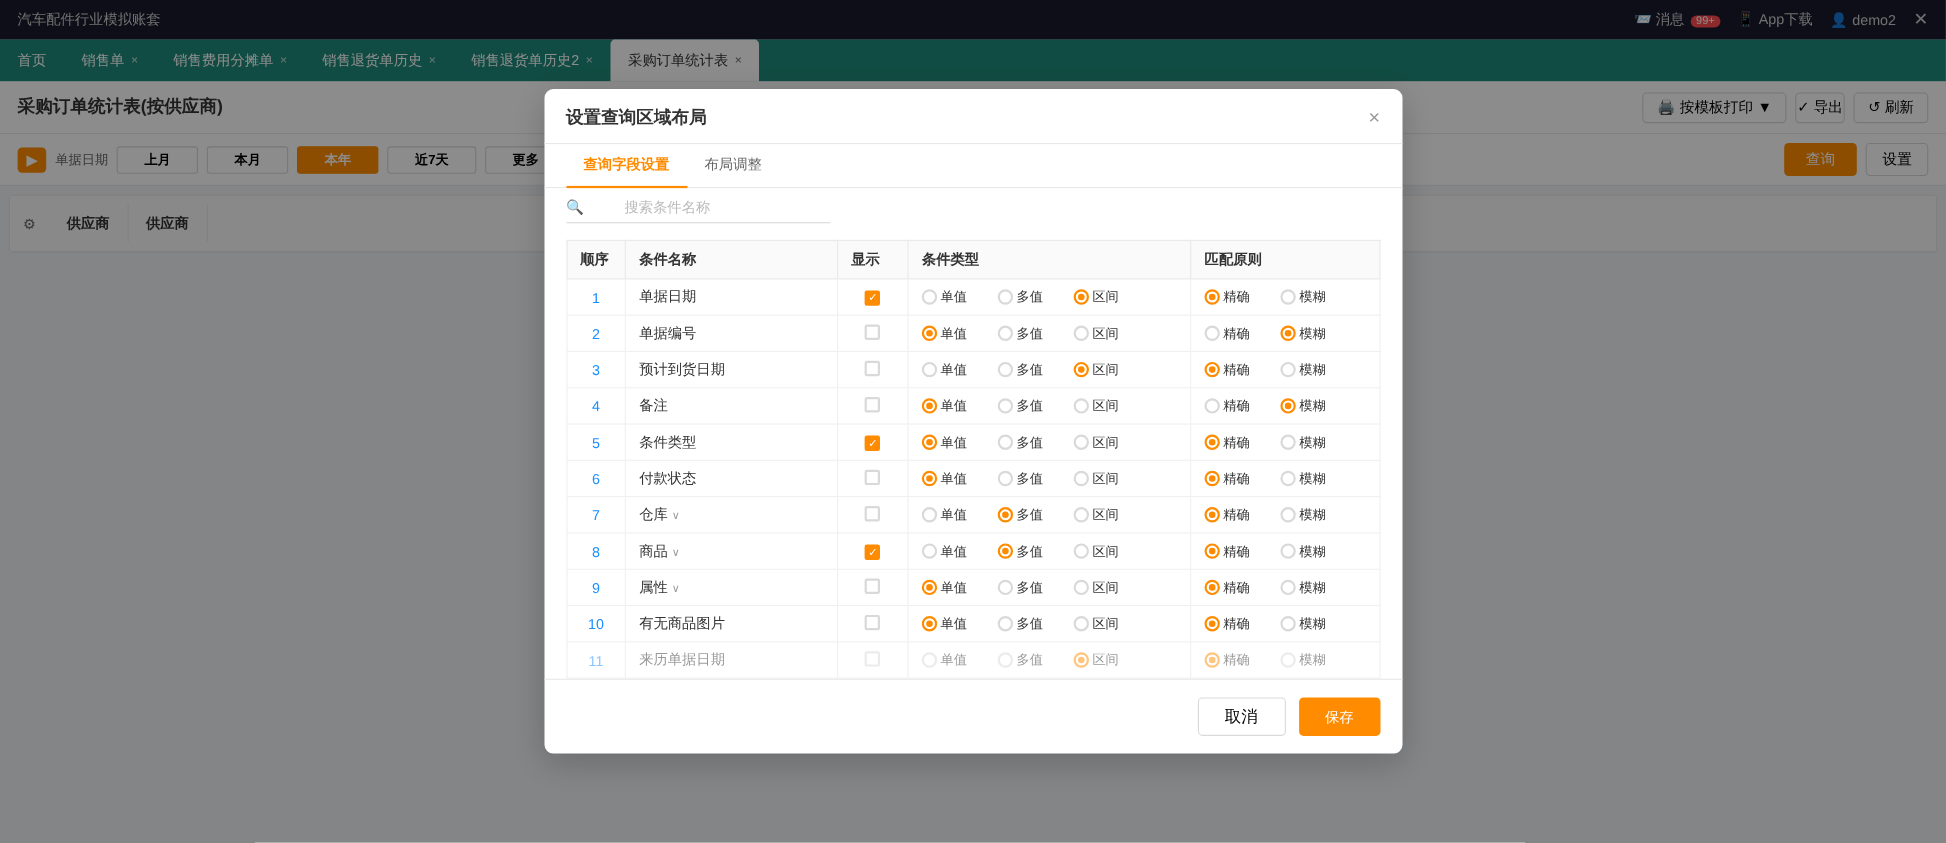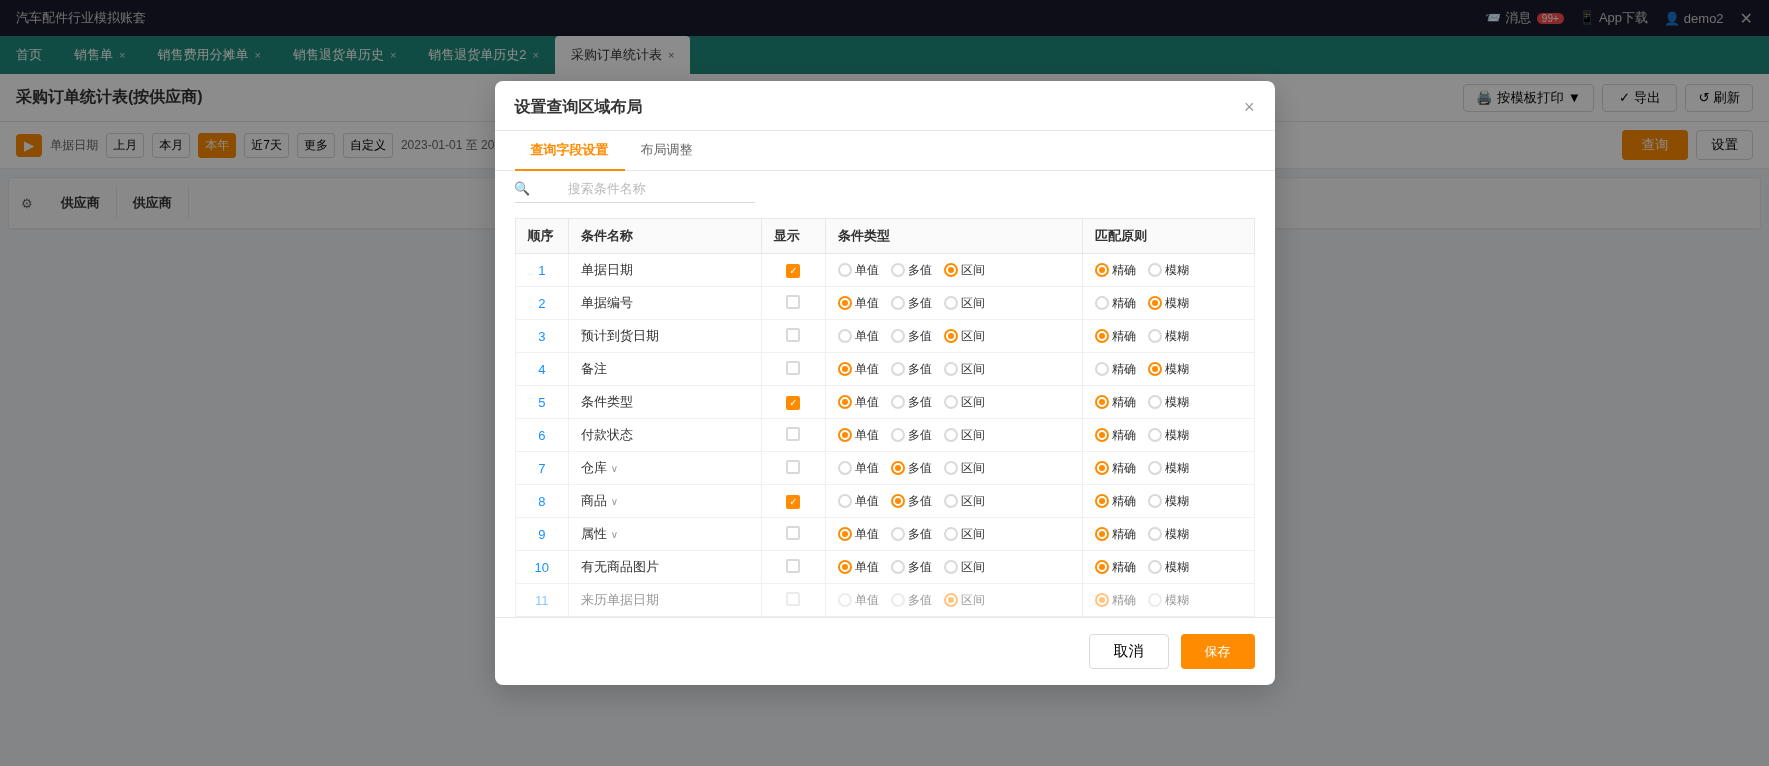--- a/index.html
+++ b/index.html
@@ -50,36 +50,36 @@
       background: white;
       display: flex;
       align-items: center;
       justify-content: space-between;
       padding: 0 16px;
       border-bottom: 1px solid #e8e8e8;
     }
     .page-title { font-size: 16px; font-weight: bold; color: #333; }
     .header-actions { display: flex; align-items: center; gap: 8px; }
     .btn-print { border: 1px solid #d9d9d9; background: white; padding: 4px 12px; border-radius: 4px; cursor: pointer; display: flex; align-items: center; gap: 4px; }
-    .btn-export { border: 1px solid #d9d9d9; background: white; padding: 4px 16px; border-radius: 4px; cursor: pointer; }
+    .btn-export { border: 1px solid #d9d9d9; background: white; padding: 4px 1px; border-radius: 4px; cursor: pointer; }
     .btn-refresh { border: 1px solid #d9d9d9; background: white; padding: 4px 12px; border-radius: 4px; cursor: pointer; }
 
     
     .filter-bar {
       background: white;
       padding: 8px 16px;
       display: flex;
       align-items: center;
       gap: 8px;
       border-bottom: 1px solid #e8e8e8;
       flex-wrap: wrap;
     }
     .filter-toggle { background: #ff8c00; color: white; border: none; padding: 4px 8px; border-radius: 4px; cursor: pointer; }
     .filter-date-label { font-size: 12px; color: #666; }
-    .filter-date-btn { background: none; border: 1px solid #d9d9d9; padding: 3px 6px; border-radius: 3px; cursor: pointer; font-size: 12px; }
+    .filter-date-btn { background: none; border: 1px solid #d9d9d9; padding: 3px 24px; border-radius: 3px; cursor: pointer; font-size: 12px; font-weight: bold; }
     .filter-date-btn.active-orange { background: #ff8c00; color: white; border-color: #ff8c00; }
     .filter-date-range { font-size: 12px; color: #666; }
     .btn-query { background: #ff8c00; color: white; border: none; padding: 5px 20px; border-radius: 4px; cursor: pointer; margin-left: auto; }
     .btn-settings { border: 1px solid #d9d9d9; background: white; padding: 5px 14px; border-radius: 4px; cursor: pointer; }
 
     
     .table-area {
       background: white;
       margin: 8px;
       border: 1px solid #e8e8e8;
@@ -163,21 +163,21 @@
       font-size: 13px;
       color: #333;
     }
     .col-order { width: 50px; text-align: center; color: #1890ff; }
     .col-name { width: 180px; }
     .col-show { width: 60px; text-align: center; }
     .col-type { width: 240px; }
     .col-match { width: 160px; }
 
     
-    .radio-group { display: flex; align-items: flex-end; gap: 12px; }
+    .radio-group { display: flex; align-items: flex-end; gap: 28px; }
     .radio-item { display: flex; align-items: center; gap: 3px; cursor: pointer; }
     .radio-circle {
       width: 14px; height: 14px; border-radius: 50%;
       border: 2px solid #d9d9d9;
       display: flex; align-items: center; justify-content: center;
     }
     .radio-circle.checked { border-color: #ff8c00; }
     .radio-circle.checked::after { content: ''; width: 6px; height: 6px; background: #ff8c00; border-radius: 50%; }
     .radio-label { font-size: 12px; color: #333; }
 

